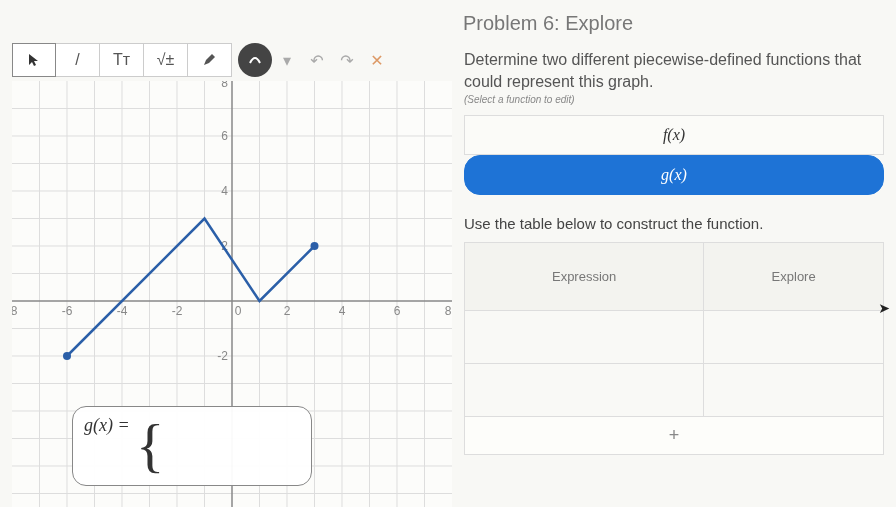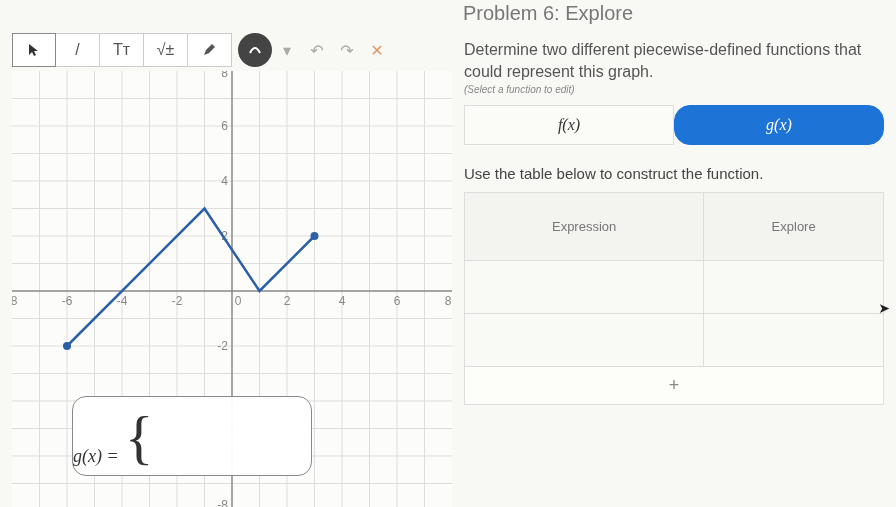--- a/index.html
+++ b/index.html
@@ -9,21 +9,21 @@
       width: 896px;
       height: 507px;
       overflow: hidden;
       position: relative;
       color: #333;
     }
     .page-title {
       text-align: center;
       font-size: 20px;
       color: #777;
-      padding-top: 2px;
+      padding-top: 12px;
       margin-left: 200px;
     }
     .content {
       display: flex;
       padding: 8px 12px;
       gap: 12px;
     }
     .left {
       flex: 0 0 440px;
     }
@@ -73,22 +73,22 @@
     .func-box {
       position: absolute;
       left: 60px;
       bottom: 35px;
       width: 240px;
       height: 80px;
       border: 1px solid #888;
       border-radius: 14px;
       background: rgba(255,255,255,0.95);
       display: flex;
-      align-items: flex-end;
-      padding: 8px 0;
+      align-items: flex-start;
+      padding: 8px 11px;
       font-family: 'Times New Roman', serif;
       font-size: 18px;
       color: #333;
     }
     .brace {
       font-size: 60px;
       line-height: 60px;
       margin: 0 6px;
       font-family: serif;
     }
@@ -104,20 +104,21 @@
     }
     .hint {
       font-size: 10px;
       color: #888;
       font-style: italic;
       margin-bottom: 10px;
     }
     .tabs {
       display: flex;
       margin-bottom: 20px;
+      flex-direction: column;
     }
     .tab {
       flex: 1;
       text-align: center;
       padding: 10px 0;
       font-family: 'Times New Roman', serif;
       font-size: 16px;
       border: 1px solid #ddd;
       background: #fbfbf8;
       cursor: pointer;

